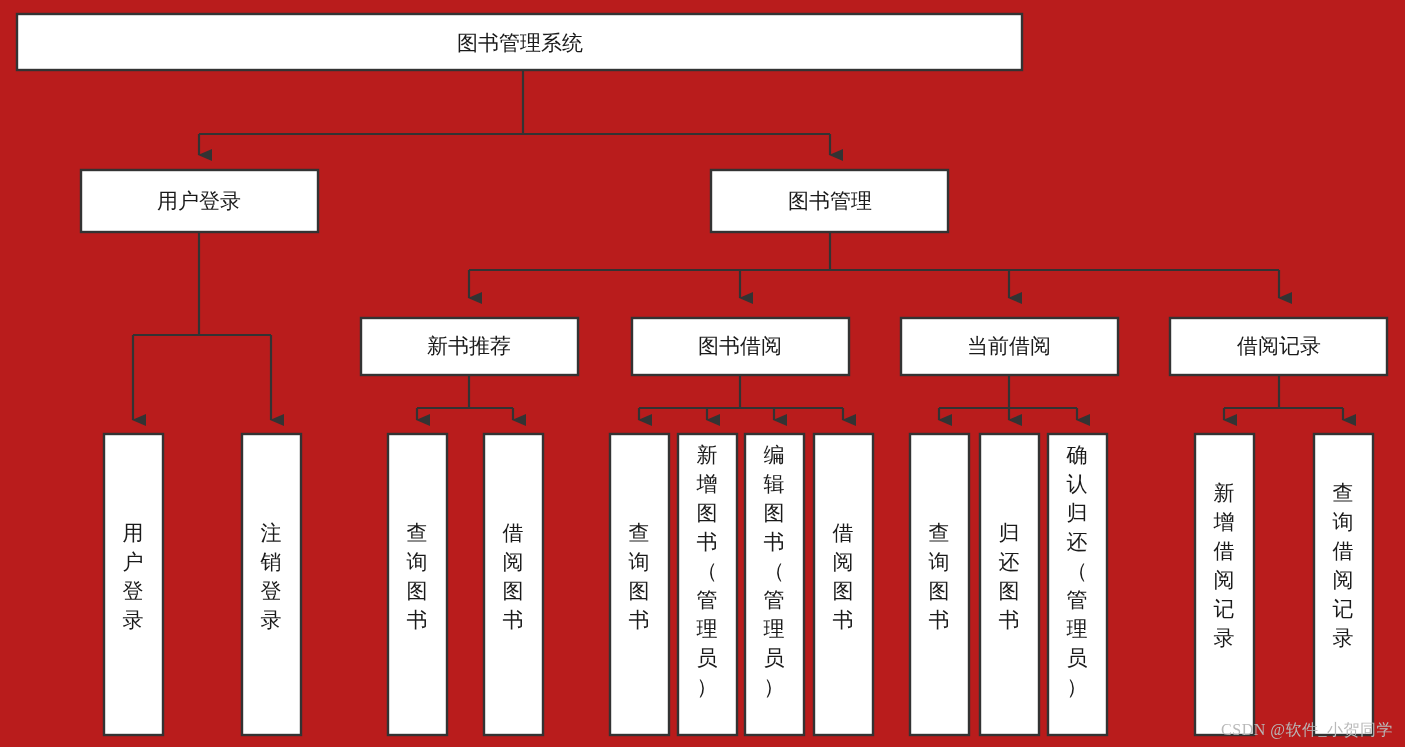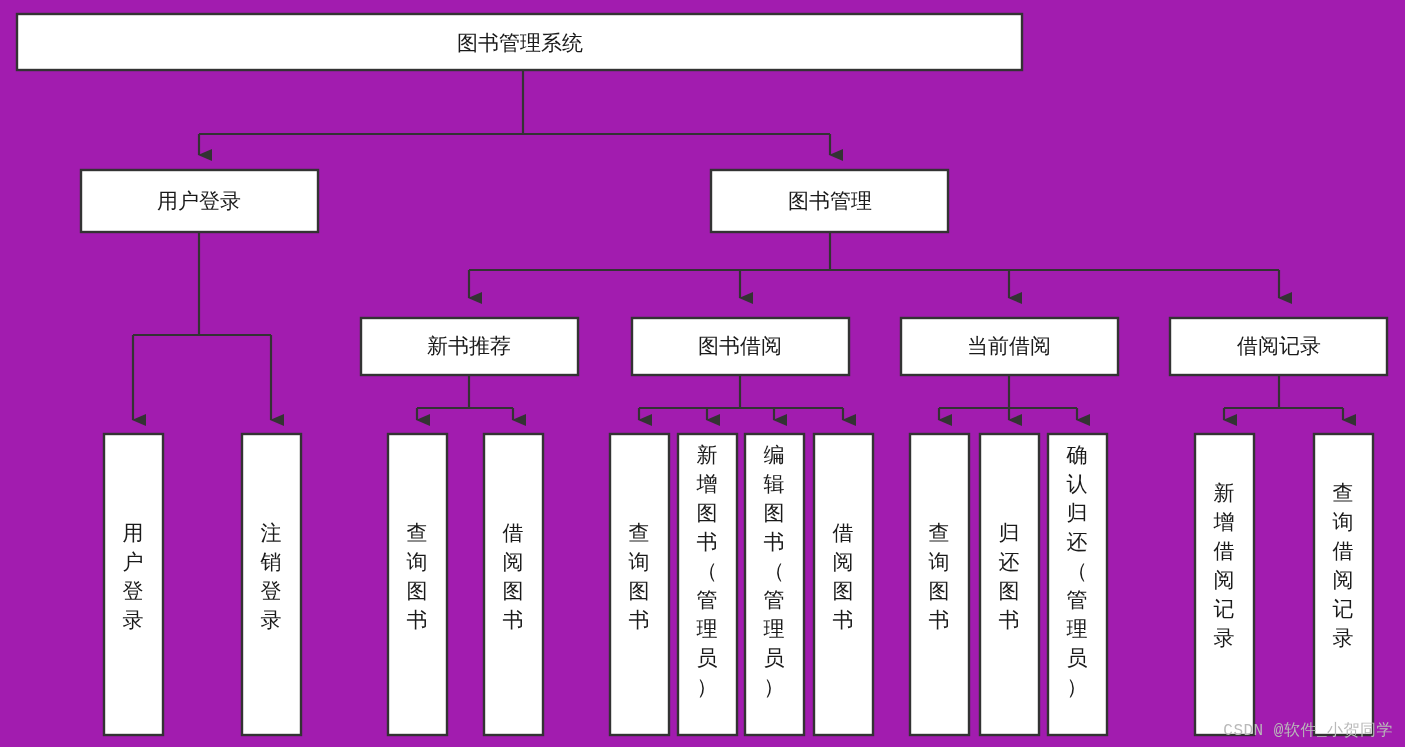--- a/index.html
+++ b/index.html
@@ -7,21 +7,21 @@
     padding: 0;
     background: #ffffff;
   }
   body {
     font-family: "DejaVu Sans", "Liberation Sans", sans-serif;
   }
   #diagram-root {
     position: relative;
     width: 1405px;
     height: 747px;
-    background: #a21caf;
+    background: #b91c1c;
     overflow: hidden;
   }
   svg.diagram-canvas {
     position: absolute;
     left: 0;
     top: 0;
     width: 1405px;
     height: 747px;
     display: block;
   }
@@ -49,21 +49,21 @@
   .node-label-v {
     font-family: "DejaVu Sans", "Liberation Sans", sans-serif;
     font-size: 21px;
     fill: #1a1a1a;
     text-anchor: middle;
   }
   .watermark-text {
     position: absolute;
     right: 12px;
     bottom: 6px;
-    font-family: Liberation Mono, monospace;
+    font-family: Liberation Serif, serif;
     font-size: 16px;
     color: #b9b9b9;
     letter-spacing: 0.5px;
     white-space: nowrap;
     user-select: none;
   }
 </style>
 </head>
 <body>
 

